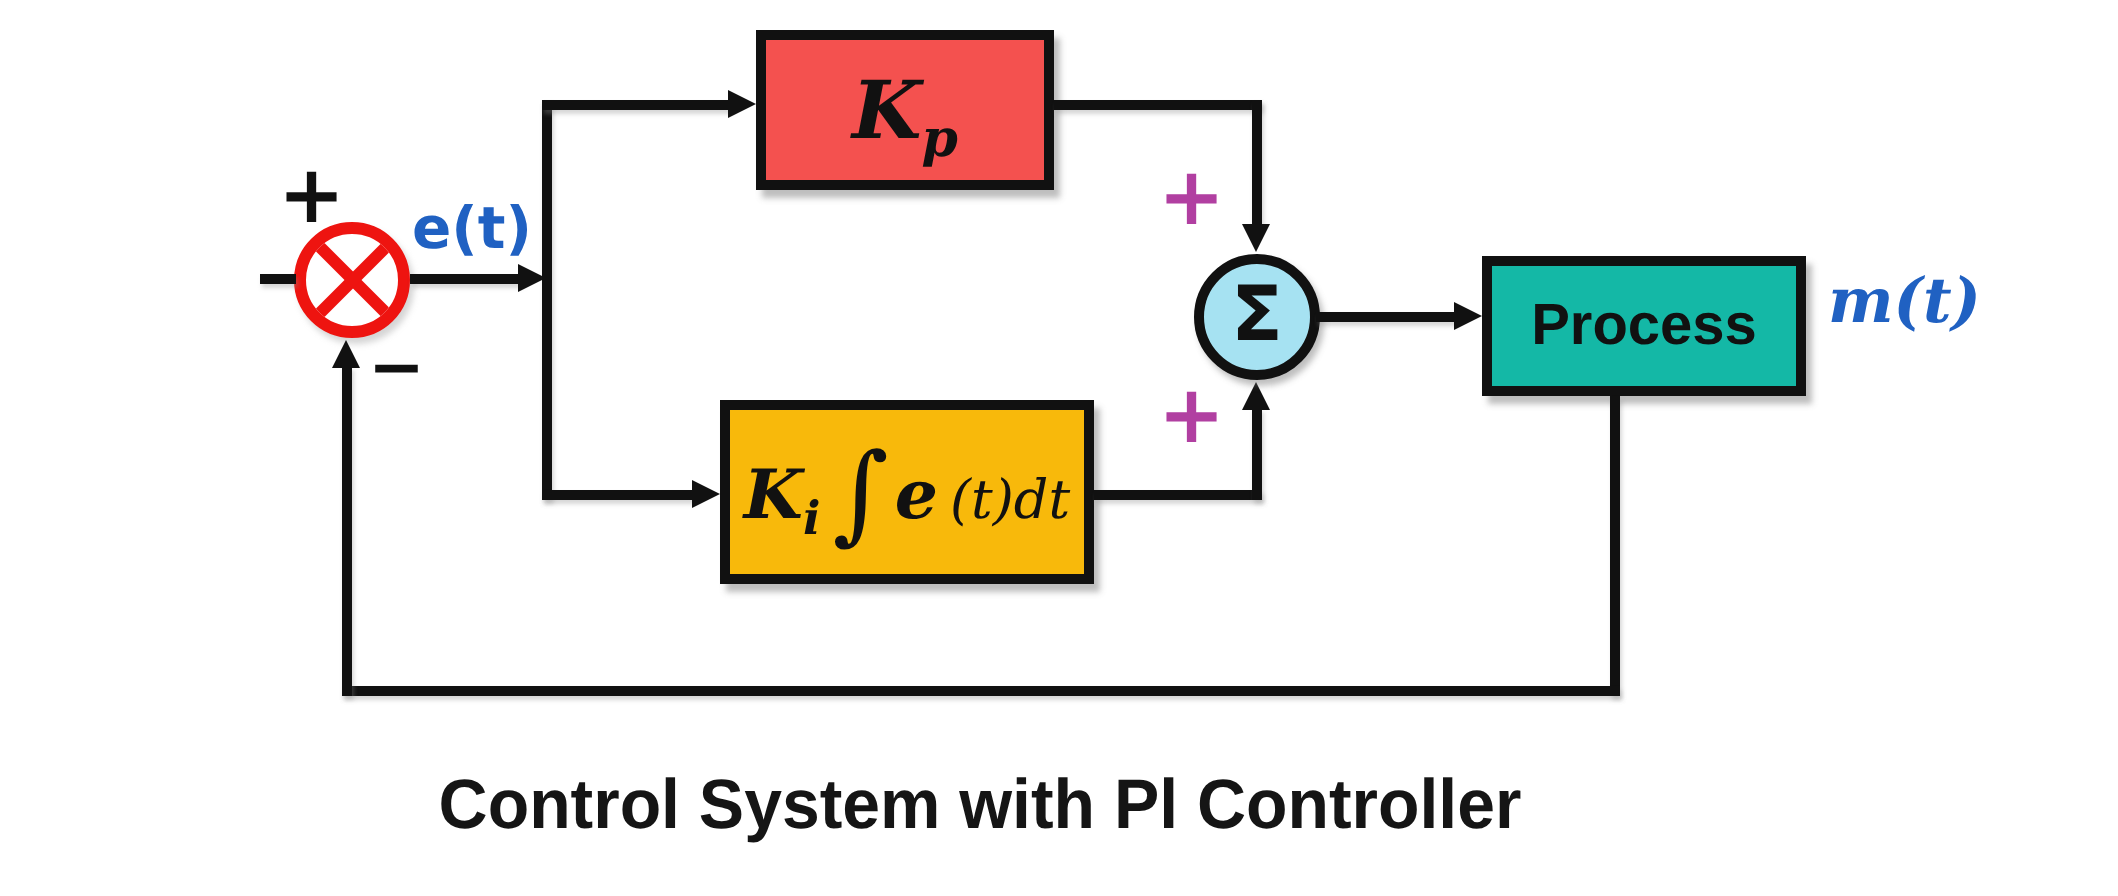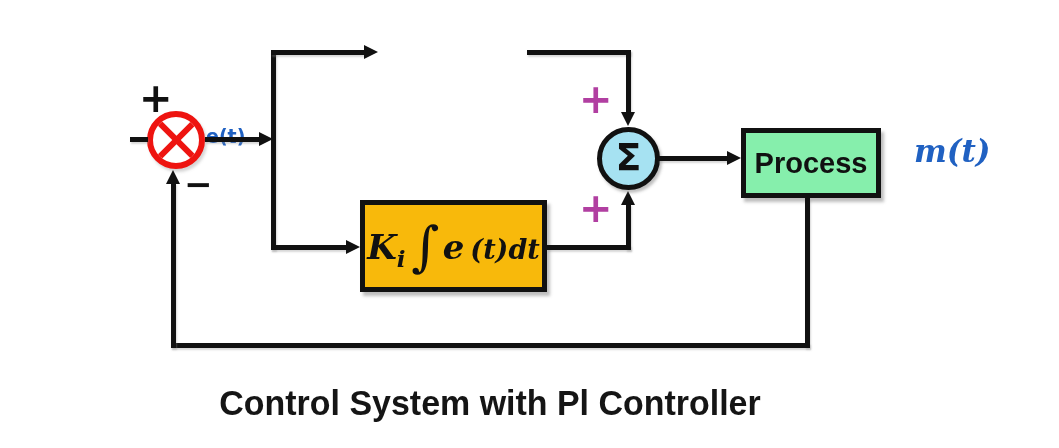--- a/index.html
+++ b/index.html
@@ -12,48 +12,48 @@
   .ar.right{border-top:7px solid transparent;border-bottom:7px solid transparent;border-left:14px solid #111111;}
   .ar.up{border-left:7px solid transparent;border-right:7px solid transparent;border-bottom:14px solid #111111;}
   .ar.down{border-left:7px solid transparent;border-right:7px solid transparent;border-top:14px solid #111111;}
   .box{
     position:absolute;box-sizing:border-box;border:5px solid #111111;
     display:flex;align-items:center;justify-content:center;
     box-shadow:3px 4px 3px rgba(110,110,110,0.45);
   }
   .box.kp{left:378px;top:15px;width:149px;height:80px;background:#f4514f;}
   .box.ki{left:360px;top:200px;width:187px;height:92px;background:#f8b90b;}
-  .box.process{left:741px;top:128px;width:140px;height:70px;background:#86efac;}
+  .box.process{left:741px;top:128px;width:162px;height:70px;background:#14b8a6;}
   .process-label{font-family:"Liberation Sans",sans-serif;font-weight:bold;font-size:29px;color:#111;letter-spacing:0px;}
   .math{font-family:"DejaVu Serif",serif;font-style:italic;font-weight:bold;color:#111;}
   .kp-math{font-size:40px;}
   .kp-math sub{font-size:26px;line-height:0;}
   .ki-math{font-size:34px;white-space:nowrap;}
   .ki-math sub{font-size:23px;line-height:0;}
   .ki-math .integral{font-weight:normal;font-size:54px;vertical-align:-6px;margin:0 3px 0 6px;display:inline-block;}
-  .ki-math .diff{font-size:27px;font-weight:700;margin-left:6px;}
+  .ki-math .diff{font-size:27px;font-weight:400;margin-left:6px;}
   .circle-sum{
     position:absolute;left:597px;top:127px;width:63px;height:63px;box-sizing:border-box;
     border:5px solid #111111;border-radius:50%;background:#a6e2f2;
     display:flex;align-items:center;justify-content:center;
     box-shadow:2px 3px 3px rgba(110,110,110,0.45);
   }
   .sigma{font-family:"DejaVu Sans",sans-serif;font-weight:bold;font-size:38px;color:#111;margin-top:-3px;}
   .circle-junction{
     position:absolute;left:147px;top:111px;width:58px;height:58px;box-sizing:border-box;
     border:6px solid #ee1410;border-radius:50%;background:#ffffff;
     box-shadow:2px 3px 3px rgba(150,150,150,0.4);
   }
   .cross-clip{position:absolute;inset:0;border-radius:50%;overflow:hidden;}
   .cross-bar{position:absolute;left:-25%;right:-25%;top:50%;height:6px;margin-top:-3px;background:#ee1410;}
   .cross-bar.a{transform:rotate(45deg);}
   .cross-bar.b{transform:rotate(-45deg);}
   .sig-label{position:absolute;color:#2061c2;white-space:nowrap;}
   .sig-serif{font-family:"DejaVu Serif",serif;font-style:italic;font-weight:600;font-size:31px;}
-  .sig-sans{font-family:"DejaVu Sans",sans-serif;font-weight:600;font-size:19px;margin-top:28px;}
+  .sig-sans{font-family:"DejaVu Sans",sans-serif;font-weight:600;font-size:29px;}
   .sign{position:absolute;color:#111111;font-family:"DejaVu Sans",sans-serif;font-weight:bold;line-height:1;}
   .sign.mag{color:#b13fa1;}
   .title{
     position:absolute;left:150px;top:383px;width:680px;text-align:center;
     font-family:"Liberation Sans",sans-serif;font-weight:bold;font-size:35px;color:#151515;
     transform:scaleX(0.97);transform-origin:center;
   }
 </style>
 </head>
 <body>
@@ -79,20 +79,23 @@
   <div class="line" style="left:130px;top:137px;width:18px;height:5px;"></div>
 
   <div class="line" style="left:205px;top:137px;width:56px;height:5px;"></div>
   <div class="ar right" style="left:259px;top:132px;"></div>
 
   <div class="line" style="left:271px;top:50px;width:5px;height:200px;"></div>
 
   <div class="line" style="left:271px;top:50px;width:95px;height:5px;"></div>
   <div class="ar right" style="left:364px;top:45px;"></div>
 
+  <div class="box kp">
+    <span class="math kp-math"><span>K</span><sub>p</sub></span>
+  </div>
 
   <div class="line" style="left:527px;top:50px;width:104px;height:5px;"></div>
   <div class="line" style="left:626px;top:50px;width:5px;height:63px;"></div>
   <div class="ar down" style="left:621px;top:112px;"></div>
 
   <div class="line" style="left:271px;top:245px;width:77px;height:5px;"></div>
   <div class="ar right" style="left:346px;top:240px;"></div>
 
   <div class="box ki">
     <span class="math ki-math"><span>K</span><sub>i</sub><span class="integral">∫</span><span>e</span><span class="diff">(t)dt</span></span>

